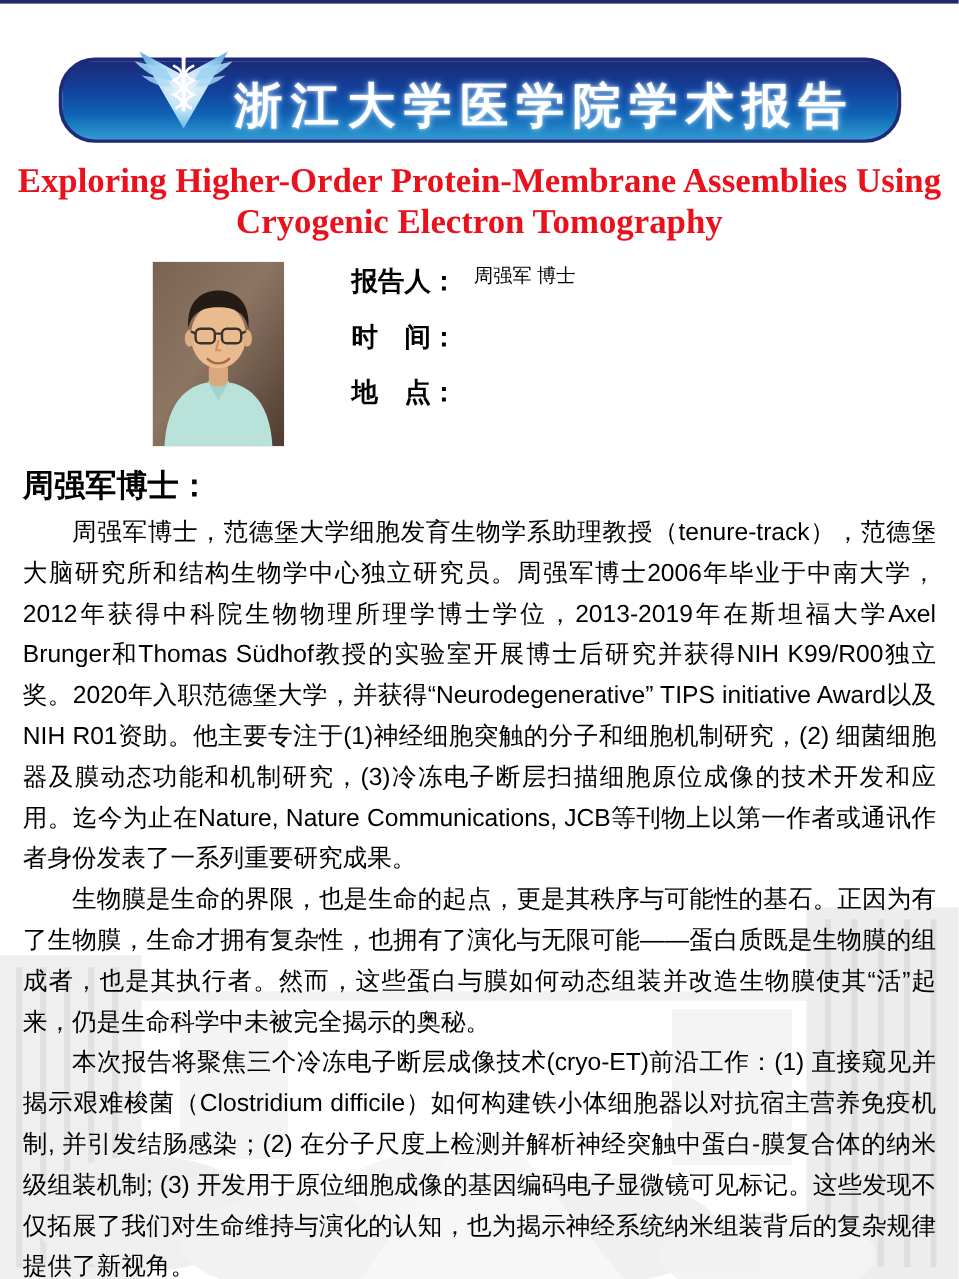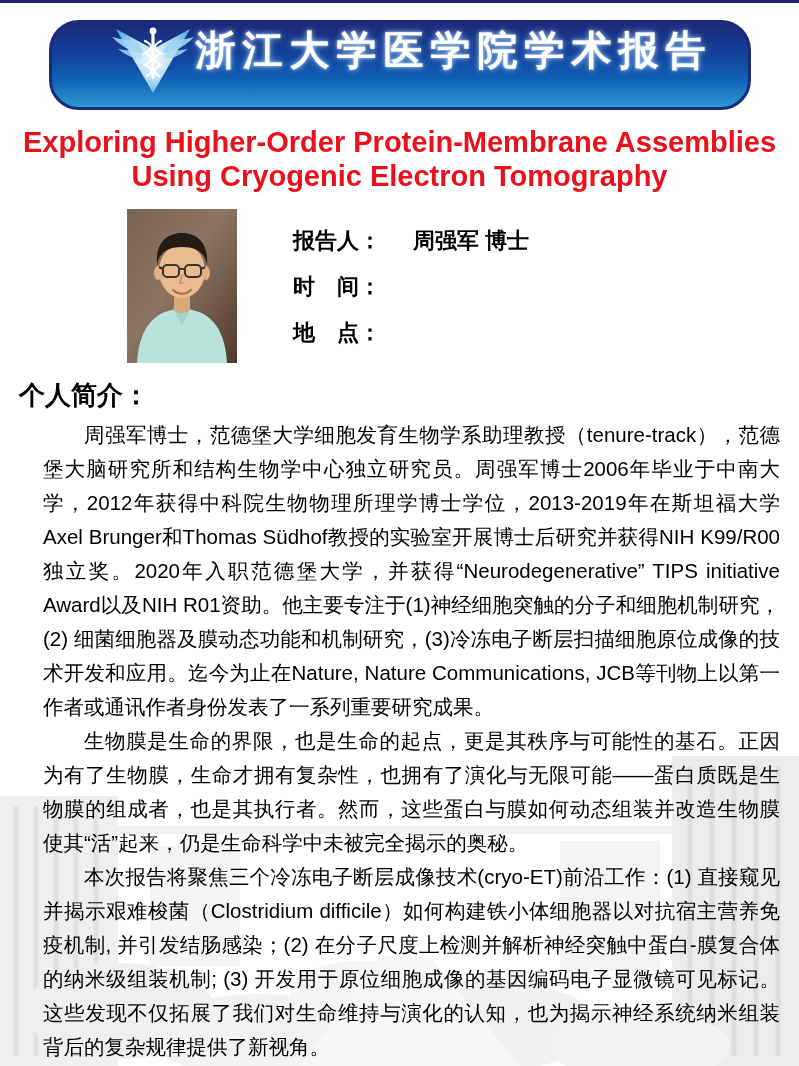--- a/index.html
+++ b/index.html
@@ -10,26 +10,26 @@
     font-family: "Liberation Sans", "DejaVu Sans", sans-serif;
     color: #000;
     overflow: hidden;
   }
   .top-line {
     width: 100%; height: 3px;
     background: #23266f;
   }
   
   .banner {
-    width: 702px; height: 90px;
-    margin: 17px auto 0;
+    width: 702px; height: 71px;
+    margin: 45px auto 0;
     border: 3px solid #1d2a7a;
     border-radius: 30px;
     background: linear-gradient(180deg, #1c2a78 0%, #12419c 38%, #0f63b5 68%, #2f9ad2 100%);
-    display: flex; align-items: flex-start;
+    display: flex; align-items: flex-end;
     position: relative; z-index: 2;
   }
   .banner-logo { margin-left: 58px; flex: 0 0 auto; }
   .banner-title {
     flex: 1;
     text-align: center;
     color: #ffffff;
     font-size: 40px;
     font-weight: bold;
     letter-spacing: 7px;
@@ -37,55 +37,54 @@
     text-shadow: 0 0 6px rgba(180,225,255,.9), 0 0 2px rgba(255,255,255,.8);
     font-family: "Liberation Sans", sans-serif;
     white-space: nowrap;
   }
   
   .title-en {
     margin: 16px auto 14px;
     width: 770px;
     text-align: center;
     color: #e8111c;
-    font-family: Liberation Sans, sans-serif;
+    font-family: Liberation Serif, serif;
     font-weight: bold;
     font-size: 29px;
     line-height: 1.16;
     position: relative; z-index: 2;
   }
   
   .info-section {
     margin-top: 16px;
     padding-left: 127px;
     display: flex;
-    align-items: center;
+    align-items: flex-start;
     position: relative; z-index: 2;
   }
   .photo-frame { width: 110px; height: 154px; flex: 0 0 auto; overflow: hidden; }
   .info-list { margin-left: 56px; padding-top: 2px; }
   .info-row { display: flex; margin-bottom: 16px; }
   .info-row:last-child { margin-bottom: 0; }
   .info-label {
     font-weight: bold; font-size: 22px; white-space: pre;
   }
   .info-value {
-    font-weight: bold; font-size: 22px; margin-left: 32px; white-space: nowrap;
+    font-weight: normal; font-size: 16px; margin-left: 14px; white-space: nowrap;
   }
   
   .content { padding: 0 19px; position: relative; z-index: 2; }
   .section-heading {
     font-size: 26px; font-weight: bold; margin-top: 15px; margin-bottom: 5px;
   }
   .body-para {
     font-size: 20.5px;
     line-height: 34px;
     text-align: justify;
     text-indent: 2em;
-    margin-left: 24px;
   }
   
   .watermark {
     position: absolute;
     left: 0; bottom: 0;
     width: 799px; height: 310px;
     z-index: 0;
     opacity: 0.55;
     pointer-events: none;
   }
@@ -167,21 +166,21 @@
       <span class="info-label">时　间：</span>
     </div>
     <div class="info-row">
       <span class="info-label">地　点：</span>
     </div>
   </div>
 </div>
 
 <div class="content">
 
-  <div class="section-heading">个人简介：</div>
+  <div class="section-heading">周强军博士：</div>
   <div class="body-para">周强军博士，范德堡大学细胞发育生物学系助理教授（tenure-track），范德堡大脑研究所和结构生物学中心独立研究员。周强军博士2006年毕业于中南大学，2012年获得中科院生物物理所理学博士学位，2013-2019年在斯坦福大学Axel Brunger和Thomas Südhof教授的实验室开展博士后研究并获得NIH K99/R00独立奖。2020年入职范德堡大学，并获得“Neurodegenerative” TIPS initiative Award以及NIH R01资助。他主要专注于(1)神经细胞突触的分子和细胞机制研究，(2) 细菌细胞器及膜动态功能和机制研究，(3)冷冻电子断层扫描细胞原位成像的技术开发和应用。迄今为止在Nature, Nature Communications, JCB等刊物上以第一作者或通讯作者身份发表了一系列重要研究成果。</div>
 
   <div class="body-para">生物膜是生命的界限，也是生命的起点，更是其秩序与可能性的基石。正因为有了生物膜，生命才拥有复杂性，也拥有了演化与无限可能——蛋白质既是生物膜的组成者，也是其执行者。然而，这些蛋白与膜如何动态组装并改造生物膜使其“活”起来，仍是生命科学中未被完全揭示的奥秘。</div>
   <div class="body-para">本次报告将聚焦三个冷冻电子断层成像技术(cryo-ET)前沿工作：(1) 直接窥见并揭示艰难梭菌（Clostridium difficile）如何构建铁小体细胞器以对抗宿主营养免疫机制, 并引发结肠感染；(2) 在分子尺度上检测并解析神经突触中蛋白-膜复合体的纳米级组装机制; (3) 开发用于原位细胞成像的基因编码电子显微镜可见标记。这些发现不仅拓展了我们对生命维持与演化的认知，也为揭示神经系统纳米组装背后的复杂规律提供了新视角。</div>
 </div>
 
 <div class="watermark">
   <svg width="799" height="310" viewBox="0 0 799 310">
 
     <rect x="0" y="40" width="118" height="270" fill="#e2e2e2"></rect>

